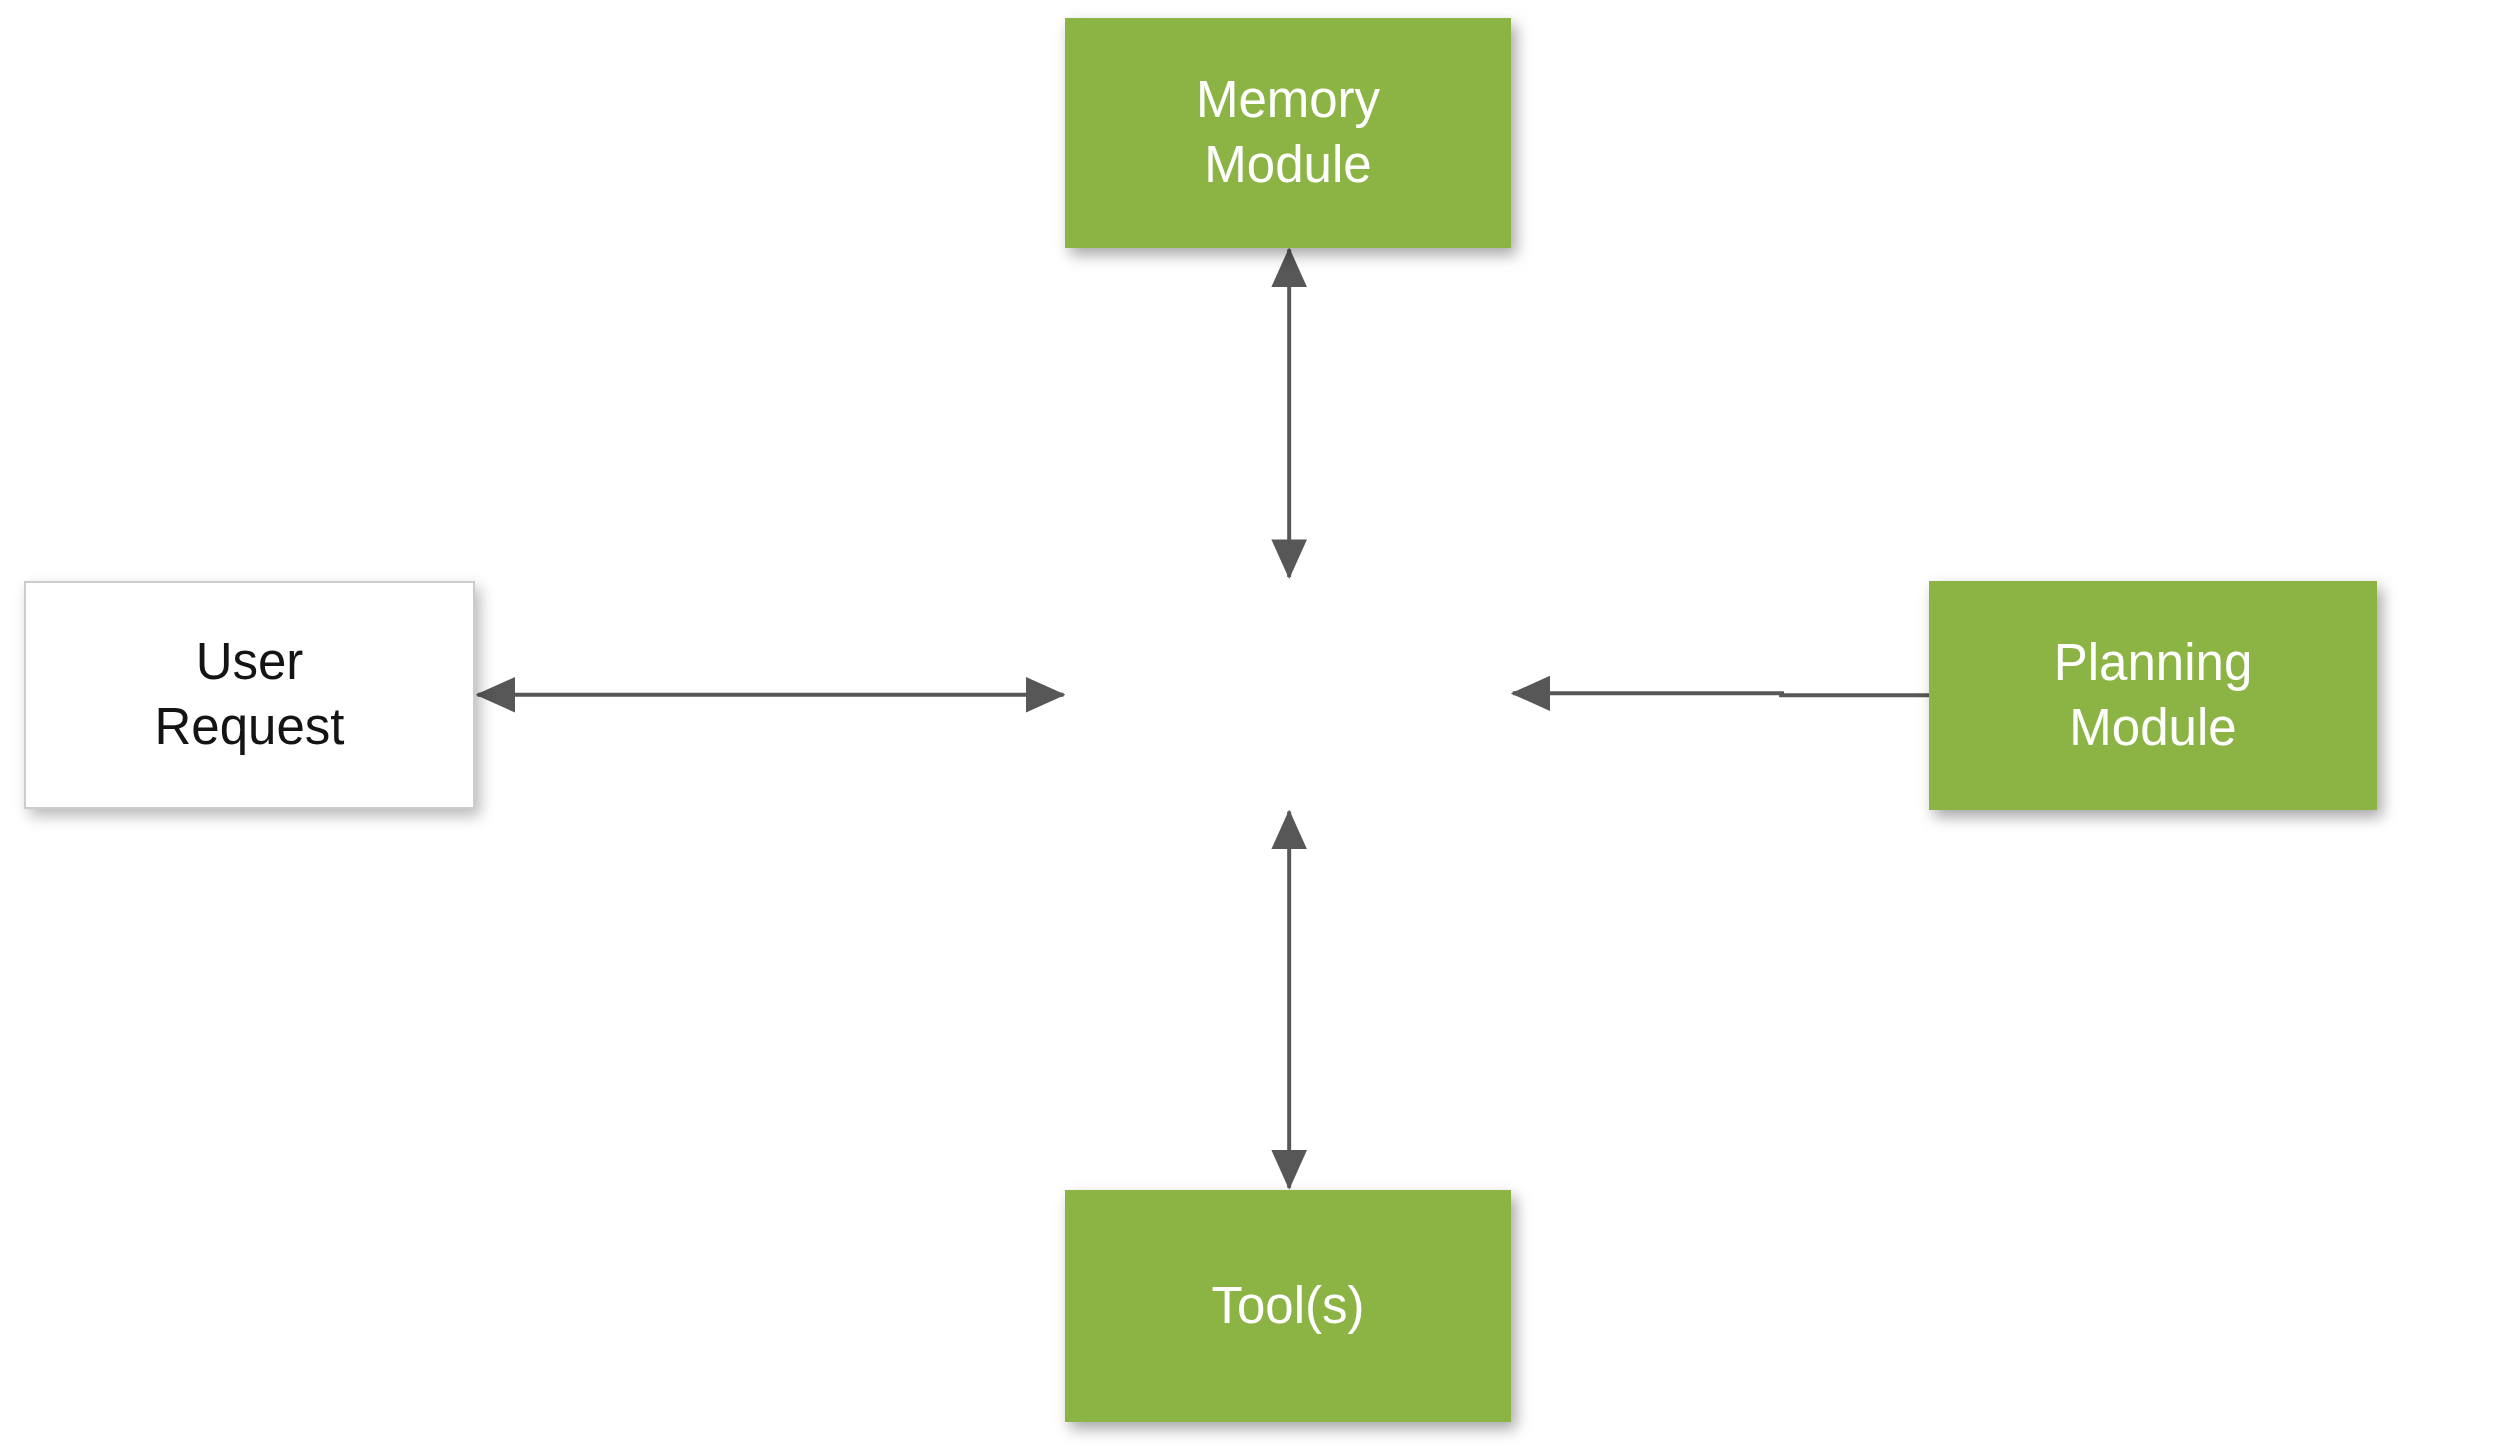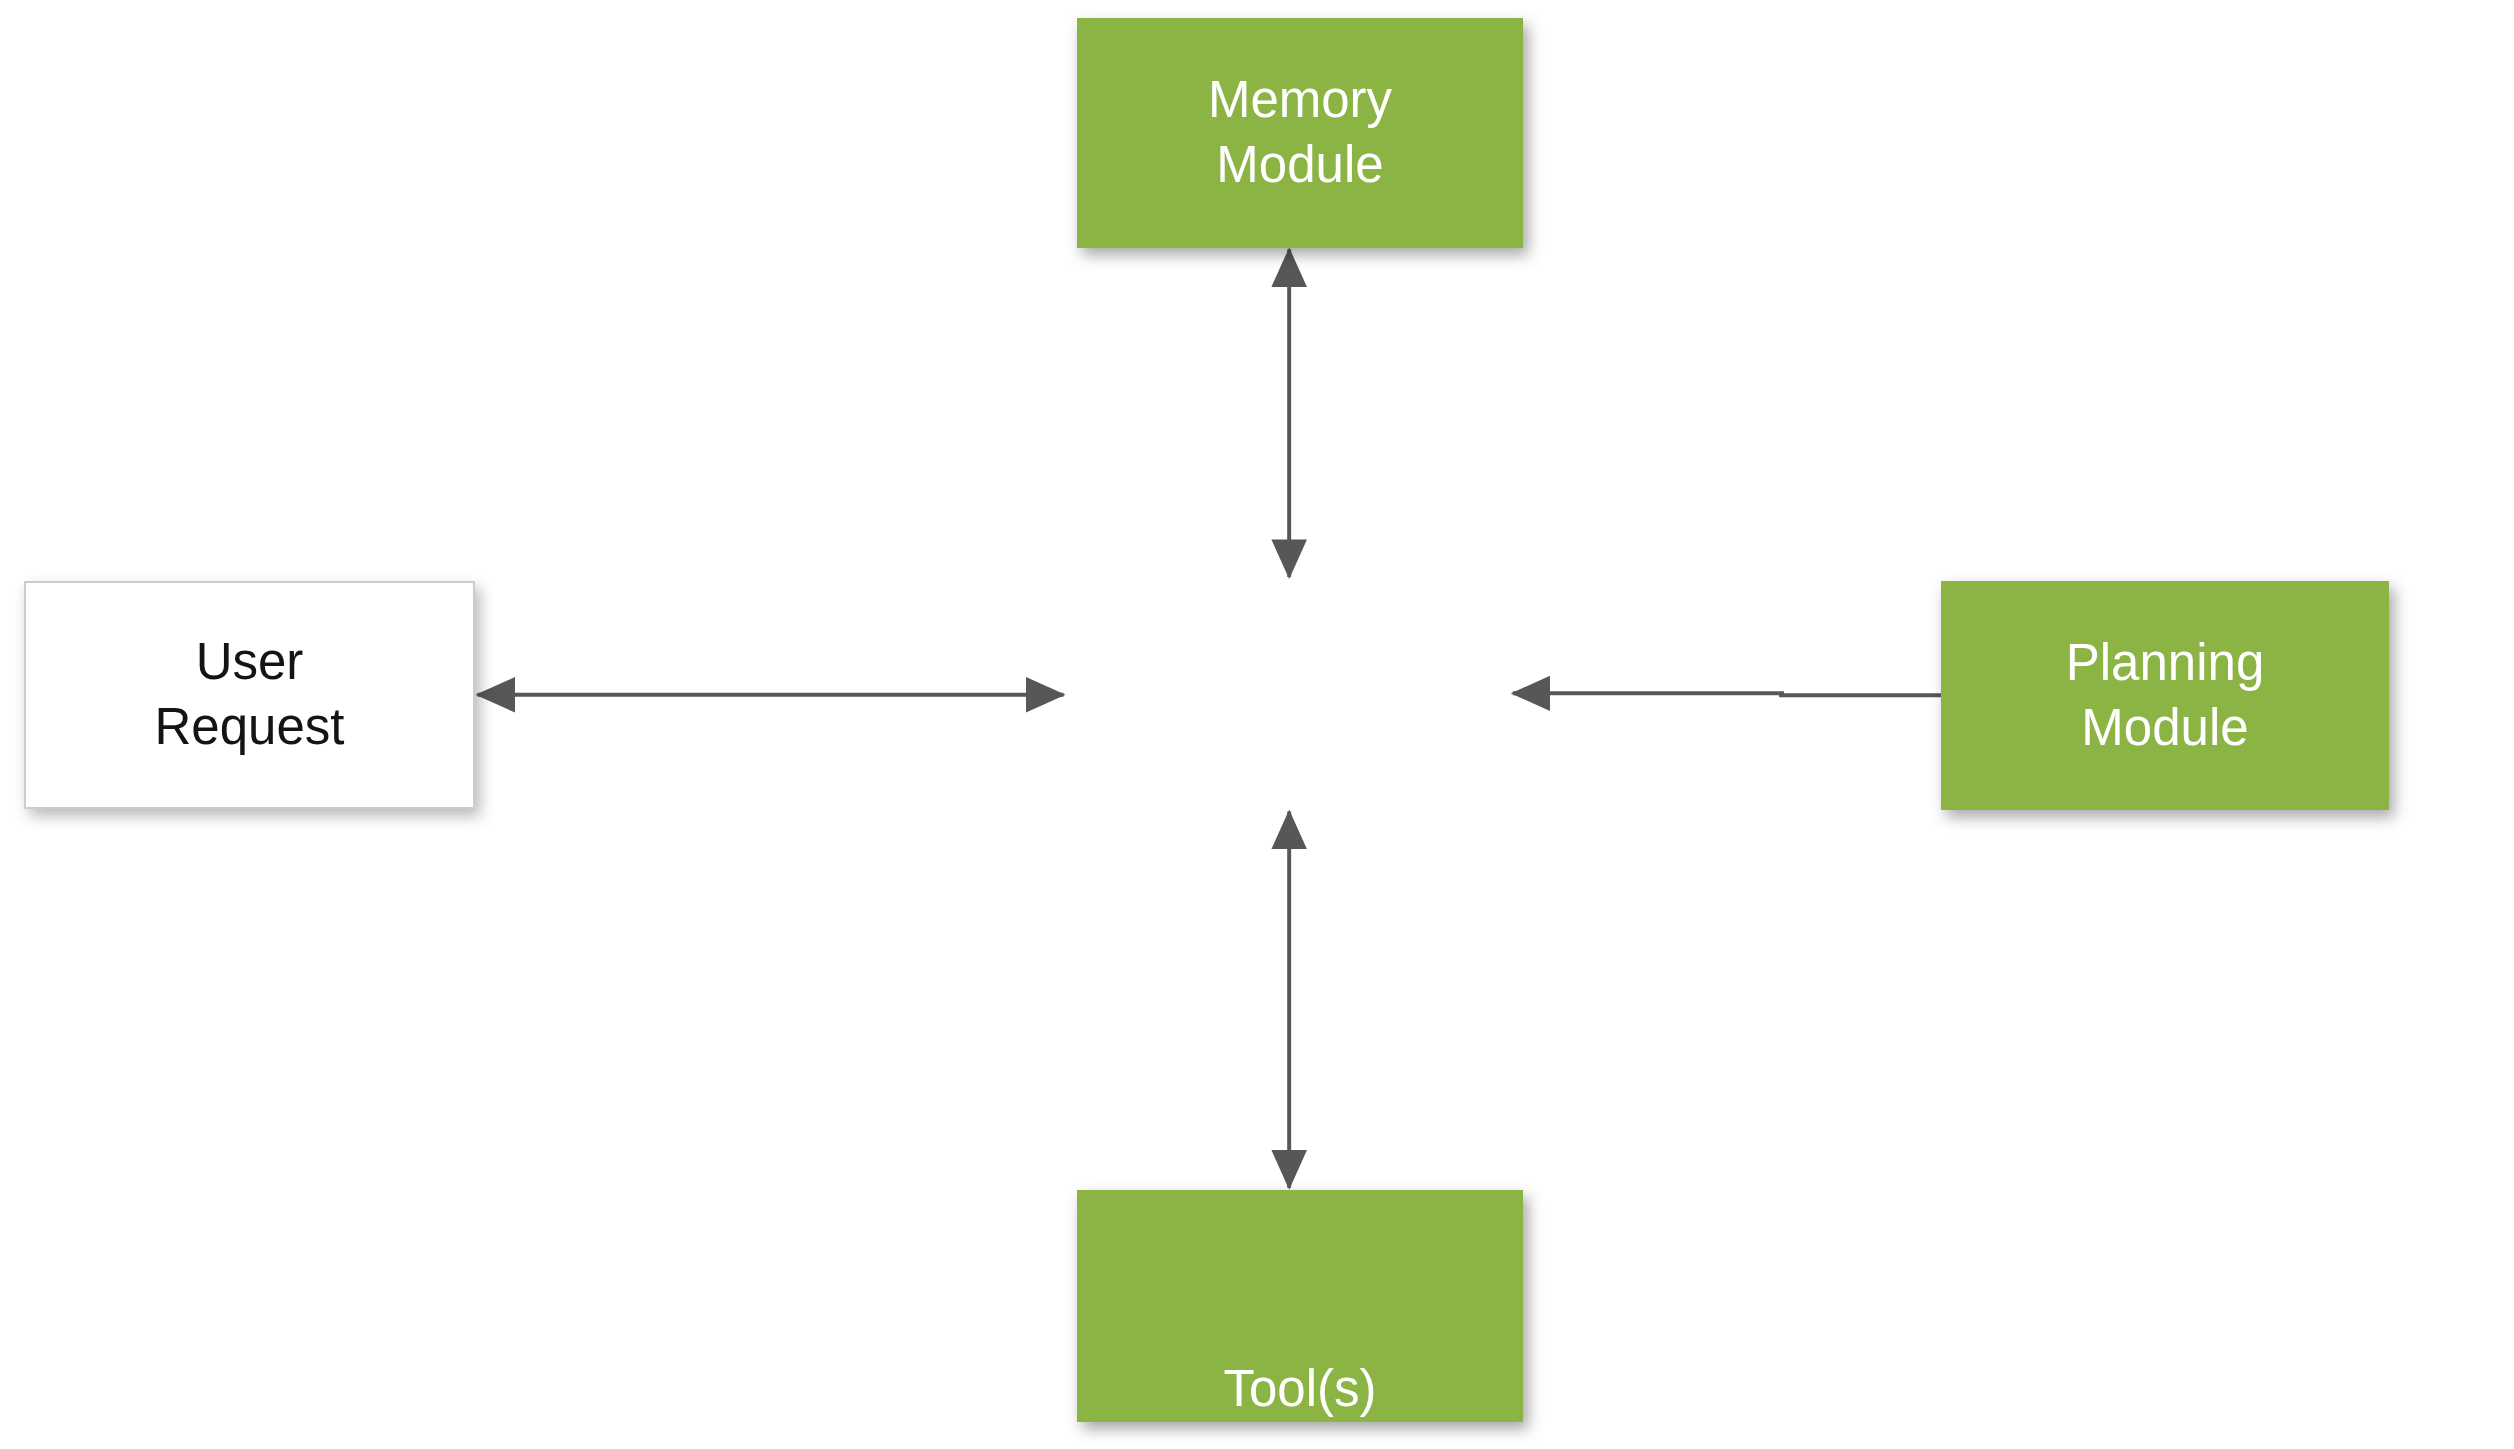--- a/index.html
+++ b/index.html
@@ -42,33 +42,32 @@
     text-align: center;
     font-size: 51px;
     line-height: 1.27;
     white-space: pre-line;
     box-sizing: border-box;
   }
   .node.green {
     background: var(--node-fill, #8CB445);
     color: var(--node-text, #ffffff);
     box-shadow: 5px 7px 14px rgba(0, 0, 0, 0.35);
-    margin-left: 12px;
   }
   .node.white {
     background: var(--user-box-fill, #ffffff);
     color: var(--user-box-text, #141414);
     border: 2px solid var(--user-box-border, #cccccc);
     box-shadow: 5px 7px 14px rgba(0, 0, 0, 0.28);
   }
   #node-memory   { left: 1065px; top: 18px;   width: 446px; height: 230px; }
   #node-user     { left: 24px;   top: 581px;  width: 451px; height: 228px; }
   #node-agent    { left: 1065px; top: 579px;  width: 446px; height: 231px; }
   #node-planning { left: 1929px; top: 581px;  width: 448px; height: 229px; }
-  #node-tools    { left: 1065px; top: 1190px; width: 446px; height: 232px; align-items: flex-end; }
+  #node-tools    { left: 1065px; top: 1190px; width: 446px; height: 232px; }
 </style>
 </head>
 <body>
 
 <div class="canvas">
 
   <svg class="edges" viewBox="0 0 2540 1464" xmlns="http://www.w3.org/2000/svg">
     <defs>
       <marker id="head" viewBox="0 0 10 9" refX="9.5" refY="4.5" markerWidth="10" markerHeight="9" orient="auto-start-reverse">
         <path class="arrowhead" d="M0,0 L10,4.5 L0,9 z"></path>

